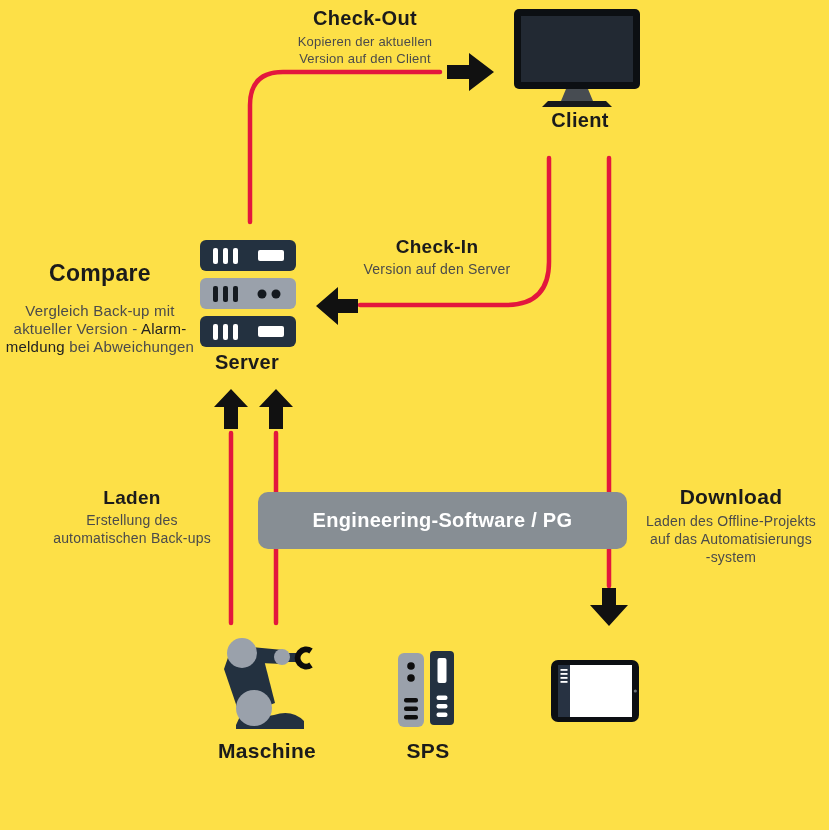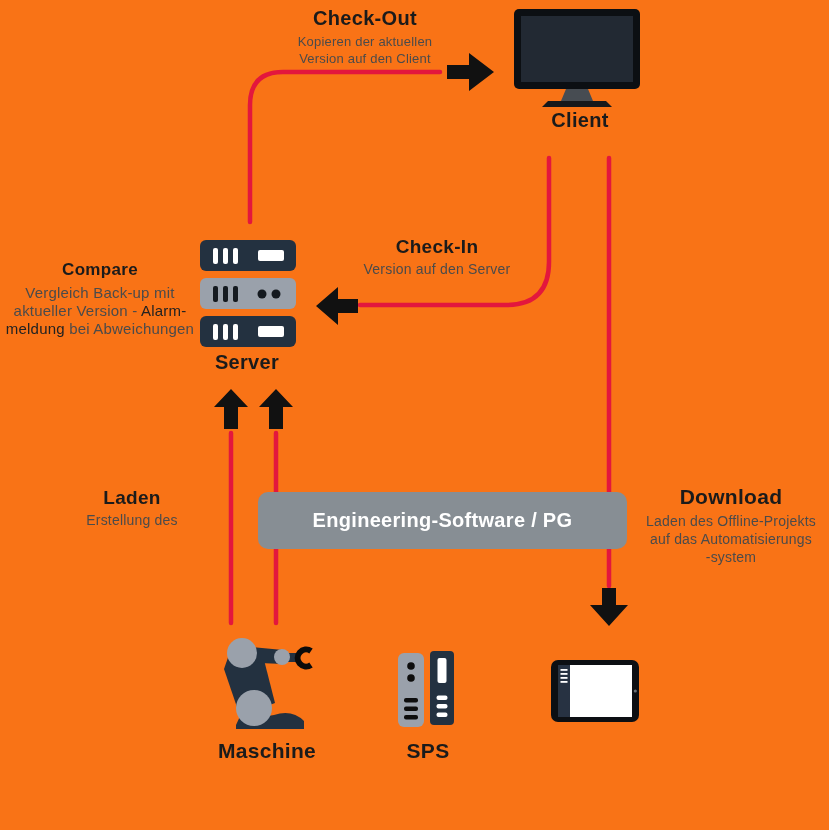--- a/index.html
+++ b/index.html
@@ -7,42 +7,42 @@
     --dark:#233140;
     --icon-gray:#9aa1ab;
     --box-gray:#878e94;
     --heading-text:#1b1b1b;
     --body-text:#4b4b4b;
     --arrow-black:#111111;
   }
   *{margin:0;padding:0;box-sizing:border-box;}
   html,body{background:#fff;}
   .canvas{
-    position:relative;width:829px;height:830px;background:#f97316;overflow:hidden;
+    position:relative;width:829px;height:830px;background:#fde047;overflow:hidden;
     font-family:"Liberation Sans",sans-serif;
   }
   .abs{position:absolute;}
   .lines-layer{position:absolute;left:0;top:0;z-index:1;}
   .node-layer{z-index:4;}
   .txt{text-align:center;z-index:4;}
   .flow-title{font-weight:700;color:var(--heading-text);letter-spacing:.3px;}
   .flow-desc{color:var(--body-text);letter-spacing:.2px;}
   .flow-desc b{color:#222;font-weight:400;}
   .node-label{font-weight:700;color:var(--heading-text);text-align:center;letter-spacing:.3px;}
 
   .checkout-block{left:215px;top:7px;width:300px;}
   .checkout-block .flow-title{font-size:20px;margin-bottom:3px;}
   .checkout-block .flow-desc{font-size:13px;line-height:17px;}
 
   .checkin-block{left:337px;top:236px;width:200px;}
   .checkin-block .flow-title{font-size:19px;margin-bottom:3px;}
   .checkin-block .flow-desc{font-size:14px;line-height:17px;}
 
   .compare-block{left:2px;top:260px;width:196px;}
-  .compare-block .flow-title{font-size:17px;margin-bottom:4px;}
+  .compare-block .flow-title{font-size:23px;margin-bottom:15px;}
   .compare-block .flow-desc{font-size:15px;line-height:18px;}
 
   .upload-block{left:30px;top:487px;width:204px;}
   .upload-block .flow-title{font-size:19px;margin-bottom:3px;}
   .upload-block .flow-desc{font-size:14px;line-height:17.5px;}
 
   .download-block{left:635px;top:485px;width:192px;}
   .download-block .flow-title{font-size:21px;margin-bottom:3px;}
   .download-block .flow-desc{font-size:14px;line-height:18px;}
 
@@ -134,20 +134,21 @@
     <rect x="13" y="84" width="5" height="16" rx="2" fill="#fff"></rect>
     <rect x="23" y="84" width="5" height="16" rx="2" fill="#fff"></rect>
     <rect x="33" y="84" width="5" height="16" rx="2" fill="#fff"></rect>
     <rect x="58" y="86" width="26" height="11" rx="2" fill="#fff"></rect>
   </svg>
   <div class="abs node-label server-label">Server</div>
 
   <div class="abs txt upload-block">
     <div class="flow-title">Laden</div>
     <div class="flow-desc">Erstellung des</div>
+    <div class="flow-desc">automatischen Back-ups</div>
   </div>
 
   <div class="abs engineering-box">
     <span>Engineering-Software / PG</span>
   </div>
 
   <div class="abs txt download-block">
     <div class="flow-title">Download</div>
     <div class="flow-desc">Laden des Offline-Projekts</div>
     <div class="flow-desc">auf das Automatisierungs</div>

